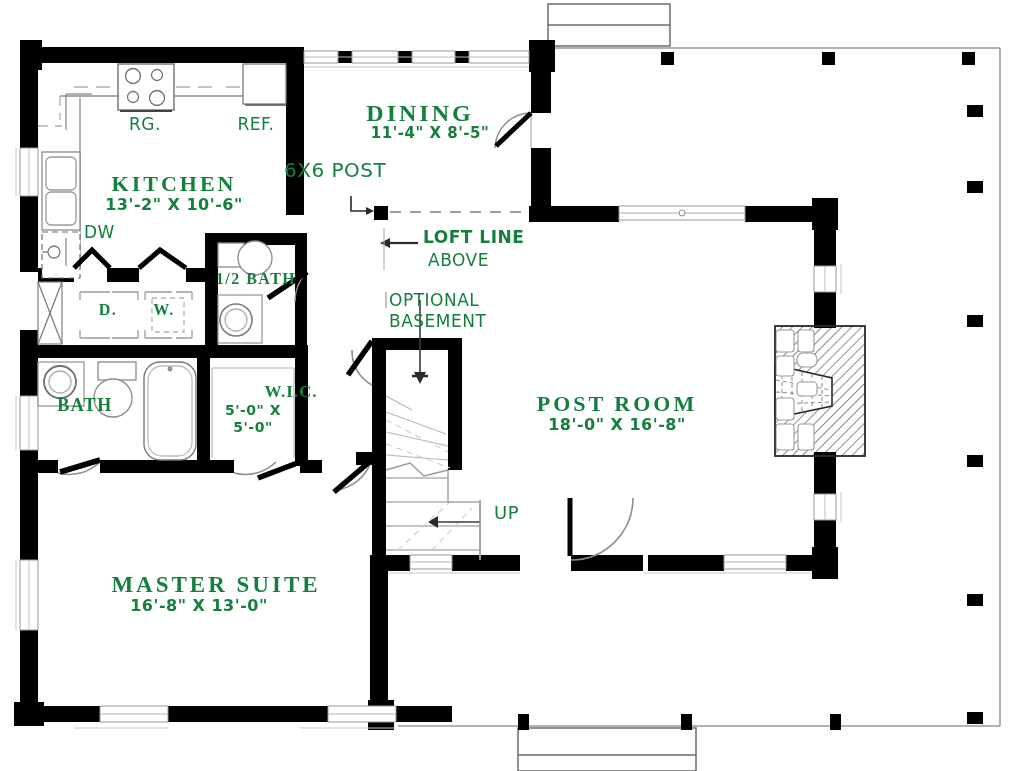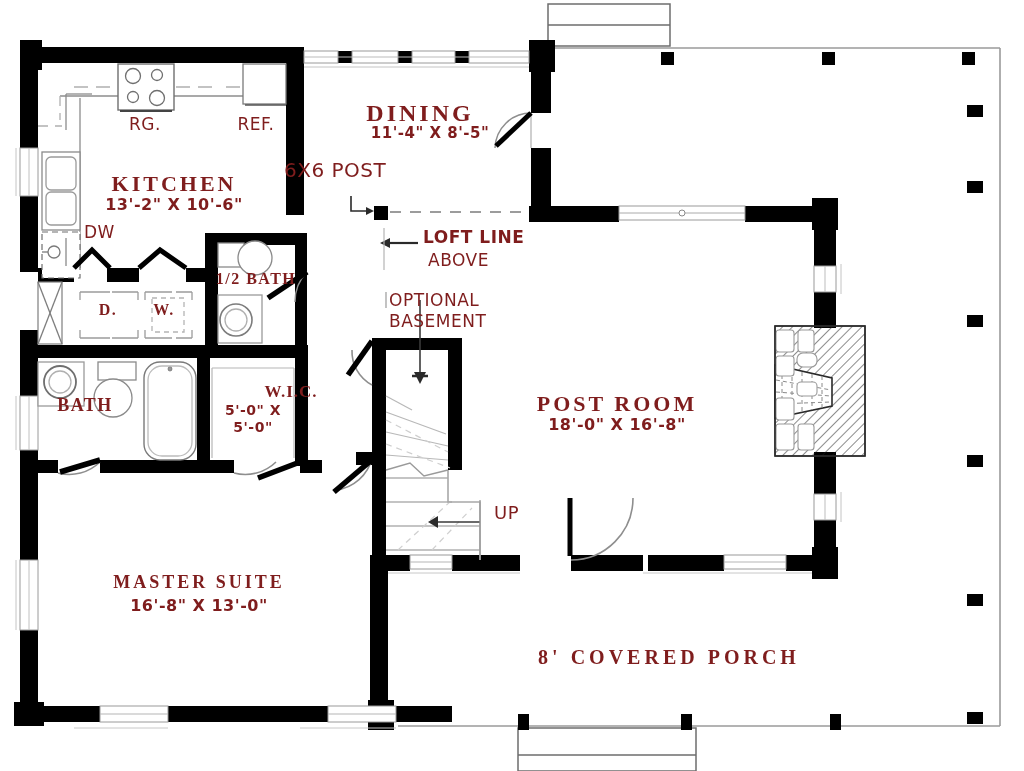--- a/index.html
+++ b/index.html
@@ -23,21 +23,21 @@
     position: absolute;
     top: 0; left: 0;
     width: 1024px;
     height: 771px;
     display: block;
   }
   
   .lbl {
     position: absolute;
     white-space: nowrap;
-    color: #7f1d1d;
+    color: #15803d;
     line-height: 1.05;
   }
   .room-name {
     font-family: "Liberation Serif", serif;
     font-weight: 700;
     letter-spacing: 3px;
     text-align: center;
   }
   .room-dim {
     font-family: "DejaVu Sans", sans-serif;
@@ -458,33 +458,32 @@
 
   <div class="lbl room-name ctr" style="left:174px; top:172px; font-size:22px;">KITCHEN</div>
   <div class="lbl room-dim ctr" style="left:174px; top:197px; font-size:16px;">13'-2" X 10'-6"</div>
 
   <div class="lbl room-name ctr" style="left:420px; top:101px; font-size:24px;">DINING</div>
   <div class="lbl room-dim ctr" style="left:430px; top:126px; font-size:15px;">11'-4" X 8'-5"</div>
 
   <div class="lbl room-name ctr" style="left:617px; top:392px; font-size:22px;">POST ROOM</div>
   <div class="lbl room-dim ctr" style="left:617px; top:417px; font-size:16px;">18'-0" X 16'-8"</div>
 
-  <div class="lbl room-name ctr" style="left:199px; top:573px; font-size:18px;">MASTER SUITE</div>
+  <div class="lbl room-name ctr" style="left:216px; top:573px; font-size:23px;">MASTER SUITE</div>
   <div class="lbl room-dim ctr" style="left:199px; top:598px; font-size:16px;">16'-8" X 13'-0"</div>
 
   <div class="lbl room-name ctr" style="left:253px; top:383px; font-size:17px; letter-spacing:1px;margin-left:38px;">W.I.C.</div>
   <div class="lbl room-dim ctr" style="left:253px; top:403px; font-size:14px;">5'-0" X</div>
   <div class="lbl room-dim ctr" style="left:253px; top:420px; font-size:14px;">5'-0"</div>
 
   <div class="lbl serif-small ctr" style="left:85px; top:396px; font-size:18px;">BATH</div>
 
   <div class="lbl serif-small ctr" style="left:256px; top:271px; font-size:16px;">1/2 BATH</div>
 
 
-  <div class="lbl room-name ctr" style="left:669px; top:647px; font-size:20px; letter-spacing:4px;">8' COVERED PORCH</div>
 
   <div class="lbl note" style="left:284px; top:160px; font-size:20px;">6X6 POST</div>
 
   <div class="lbl note" style="left:423px; top:229px; font-size:17px;font-weight:bold;">LOFT LINE</div>
   <div class="lbl note" style="left:428px; top:252px; font-size:17px;">ABOVE</div>
 
   <div class="lbl note" style="left:389px; top:292px; font-size:17px;">OPTIONAL</div>
   <div class="lbl note" style="left:389px; top:313px; font-size:17px;">BASEMENT</div>
 
   <div class="lbl note" style="left:485px; top:504px; font-size:18px;margin-left:9px;">UP</div>

